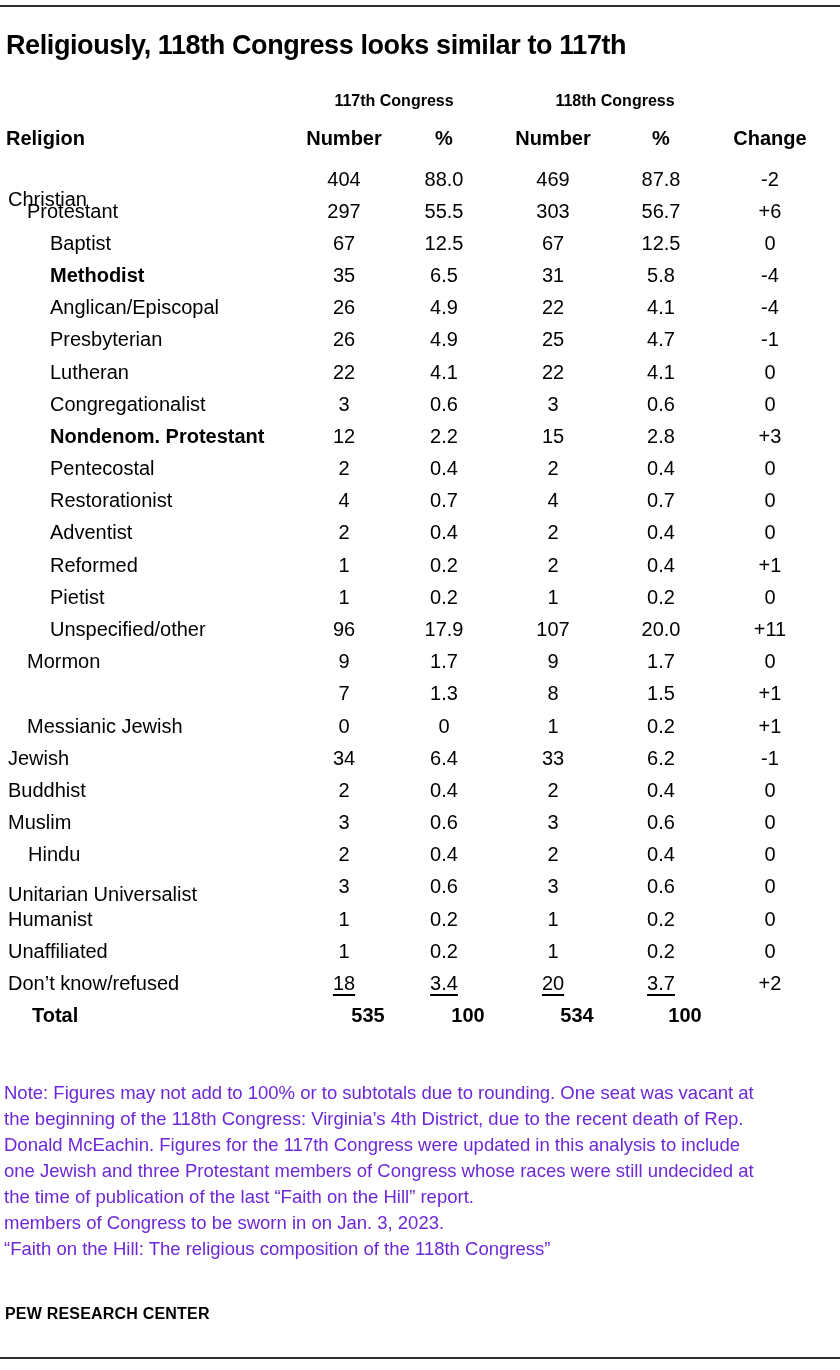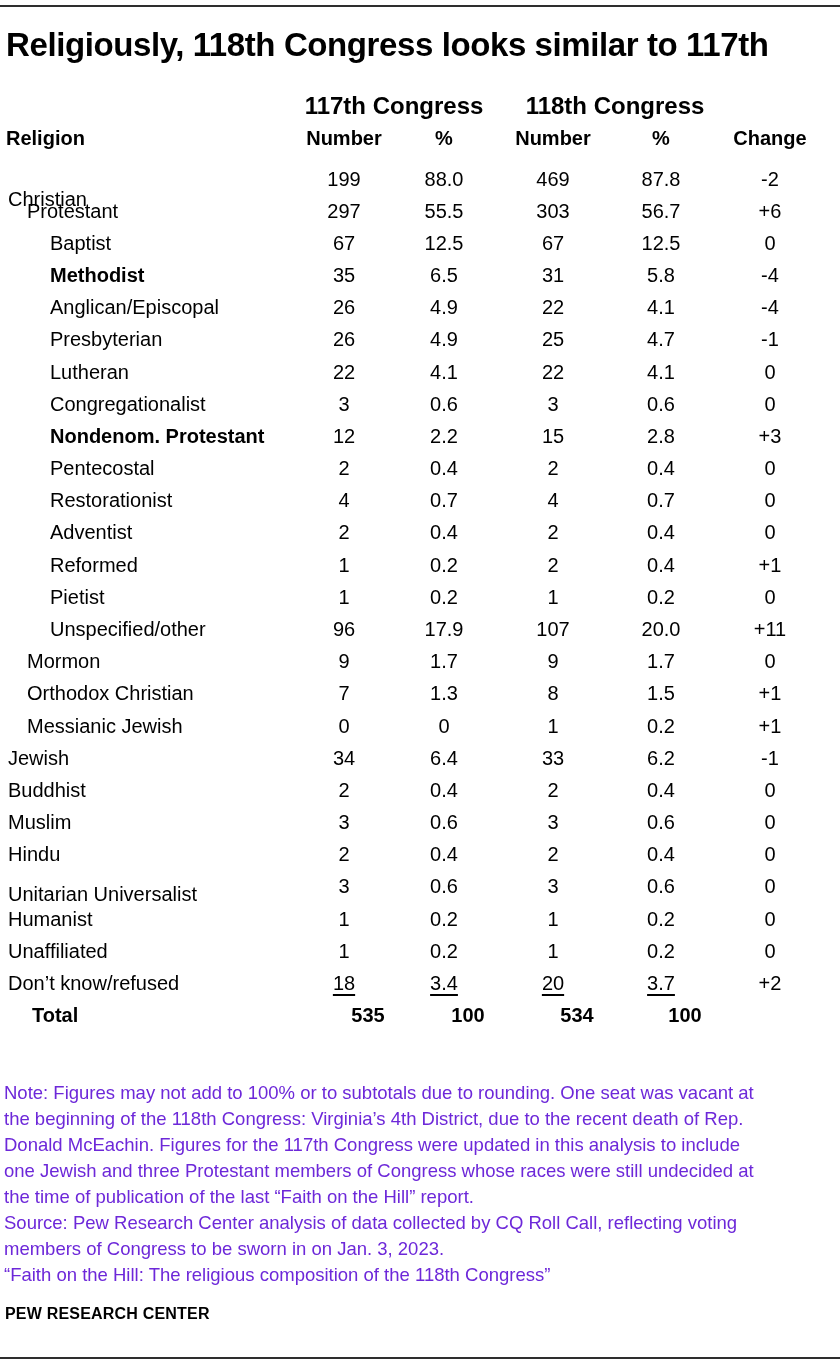--- a/index.html
+++ b/index.html
@@ -7,25 +7,25 @@
     position:relative; width:840px; height:1370px; background:#fff;
     font-family:"Liberation Sans","DejaVu Sans",sans-serif; color:#000;
     overflow:hidden;
   }
   .rule { position:absolute; left:0; width:840px; height:2px; background:#2e2e2e; }
   .rule-top { top:5px; }
   .rule-bottom { top:1357px; }
 
   .title {
     position:absolute; left:6px; top:28px; width:820px;
-    font-size:33px; font-weight:bold; letter-spacing:-0.4px; line-height:34px;
+    font-size:27px; font-weight:bold; letter-spacing:-0.4px; line-height:34px;
   }
 
   
-  .ghead { position:absolute; top:92px; left:0; width:688px; height:26px; font-weight:bold; font-size:24px; }
+  .ghead { position:absolute; top:92px; left:0; width:688px; height:26px; font-weight:bold; font-size:16px; }
   .ghead .g117 { position:absolute; left:294px; width:200px; text-align:center; }
   .ghead .g118 { position:absolute; left:502px; width:226px; text-align:center; }
 
   .chead { position:absolute; top:123px; left:0; width:840px; height:30px; font-weight:bold; font-size:20px; }
   .chead .h { position:absolute; top:0; height:30px; line-height:30px; text-align:center; }
 
   .rows { position:absolute; top:163px; left:0; width:840px; }
   .row { position:relative; width:840px; height:32.18px; font-size:20px; }
   .row .lbl {
     position:absolute; left:6px; top:0; width:288px; height:100%;
@@ -72,21 +72,21 @@
     <span class="h c0">Number</span>
     <span class="h c1">%</span>
     <span class="h c2">Number</span>
     <span class="h c3">%</span>
     <span class="h c4">Change</span>
   </div>
 
   <div class="rows" id="rows">
       <div class="row">
         <span class="lbl" style="padding-left: 2px; margin-top: 20px;">Christian</span>
-        <span class="cell c0">199</span>
+        <span class="cell c0">404</span>
         <span class="cell c1">88.0</span>
         <span class="cell c2">469</span>
         <span class="cell c3">87.8</span>
         <span class="cell c4">-2</span>
       </div>
       <div class="row">
         <span class="lbl" style="padding-left: 21px;">Protestant</span>
         <span class="cell c0">297</span>
         <span class="cell c1">55.5</span>
         <span class="cell c2">303</span>
@@ -199,21 +199,20 @@
       </div>
       <div class="row">
         <span class="lbl" style="padding-left: 21px;">Mormon</span>
         <span class="cell c0">9</span>
         <span class="cell c1">1.7</span>
         <span class="cell c2">9</span>
         <span class="cell c3">1.7</span>
         <span class="cell c4">0</span>
       </div>
       <div class="row">
-        <span class="lbl" style="padding-left: 21px;">Orthodox Christian</span>
         <span class="cell c0">7</span>
         <span class="cell c1">1.3</span>
         <span class="cell c2">8</span>
         <span class="cell c3">1.5</span>
         <span class="cell c4">+1</span>
       </div>
       <div class="row">
         <span class="lbl" style="padding-left: 21px;">Messianic Jewish</span>
         <span class="cell c0">0</span>
         <span class="cell c1">0</span>
@@ -239,21 +238,21 @@
       </div>
       <div class="row">
         <span class="lbl" style="padding-left: 2px;">Muslim</span>
         <span class="cell c0">3</span>
         <span class="cell c1">0.6</span>
         <span class="cell c2">3</span>
         <span class="cell c3">0.6</span>
         <span class="cell c4">0</span>
       </div>
       <div class="row">
-        <span class="lbl" style="padding-left: 2px;">Hindu</span>
+        <span class="lbl" style="padding-left: 2px; margin-left: 20px;">Hindu</span>
         <span class="cell c0">2</span>
         <span class="cell c1">0.4</span>
         <span class="cell c2">2</span>
         <span class="cell c3">0.4</span>
         <span class="cell c4">0</span>
       </div>
       <div class="row">
         <span class="lbl" style="padding-left: 2px; margin-top: 8px;">Unitarian Universalist</span>
         <span class="cell c0">3</span>
         <span class="cell c1">0.6</span>
@@ -294,21 +293,20 @@
         <span class="cell c4"></span>
       </div>
     </div>
 
   <div class="notes">
     <div>Note: Figures may not add to 100% or to subtotals due to rounding. One seat was vacant at</div>
     <div>the beginning of the 118th Congress: Virginia’s 4th District, due to the recent death of Rep.</div>
     <div>Donald McEachin. Figures for the 117th Congress were updated in this analysis to include</div>
     <div>one Jewish and three Protestant members of Congress whose races were still undecided at</div>
     <div>the time of publication of the last “Faith on the Hill” report.</div>
-    <div>Source: Pew Research Center analysis of data collected by CQ Roll Call, reflecting voting</div>
     <div>members of Congress to be sworn in on Jan. 3, 2023.</div>
     <div>“Faith on the Hill: The religious composition of the 118th Congress”</div>
   </div>
 
   <div class="brand">PEW RESEARCH CENTER</div>
 
   <div class="rule rule-bottom"></div>
 </div>
 
 </body></html>

